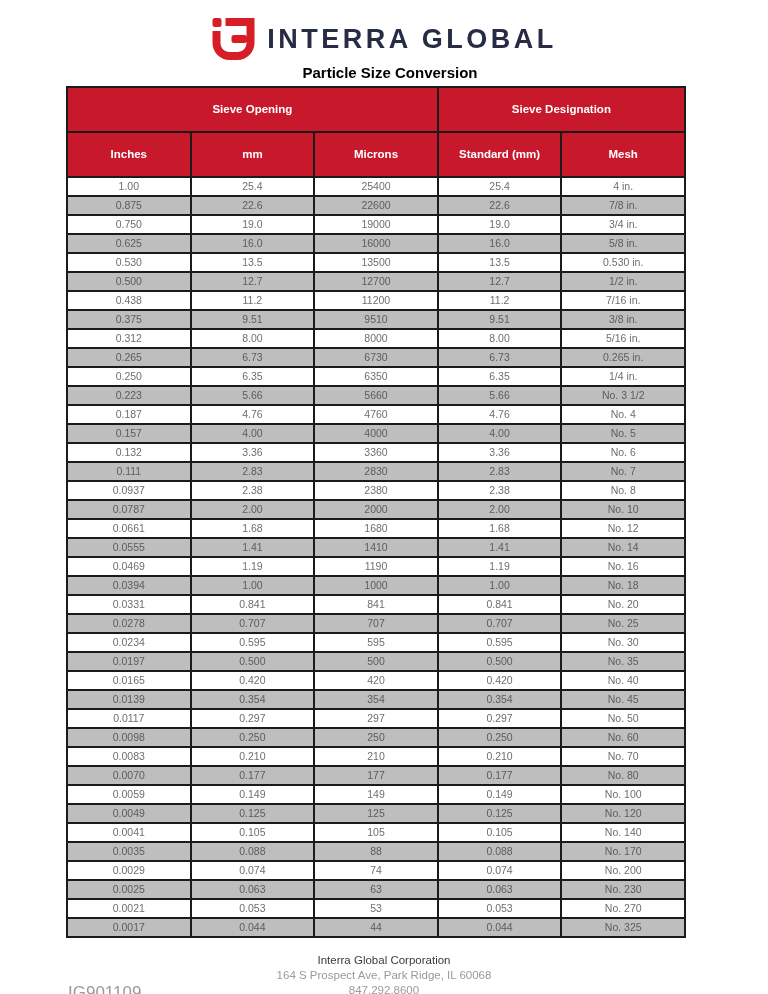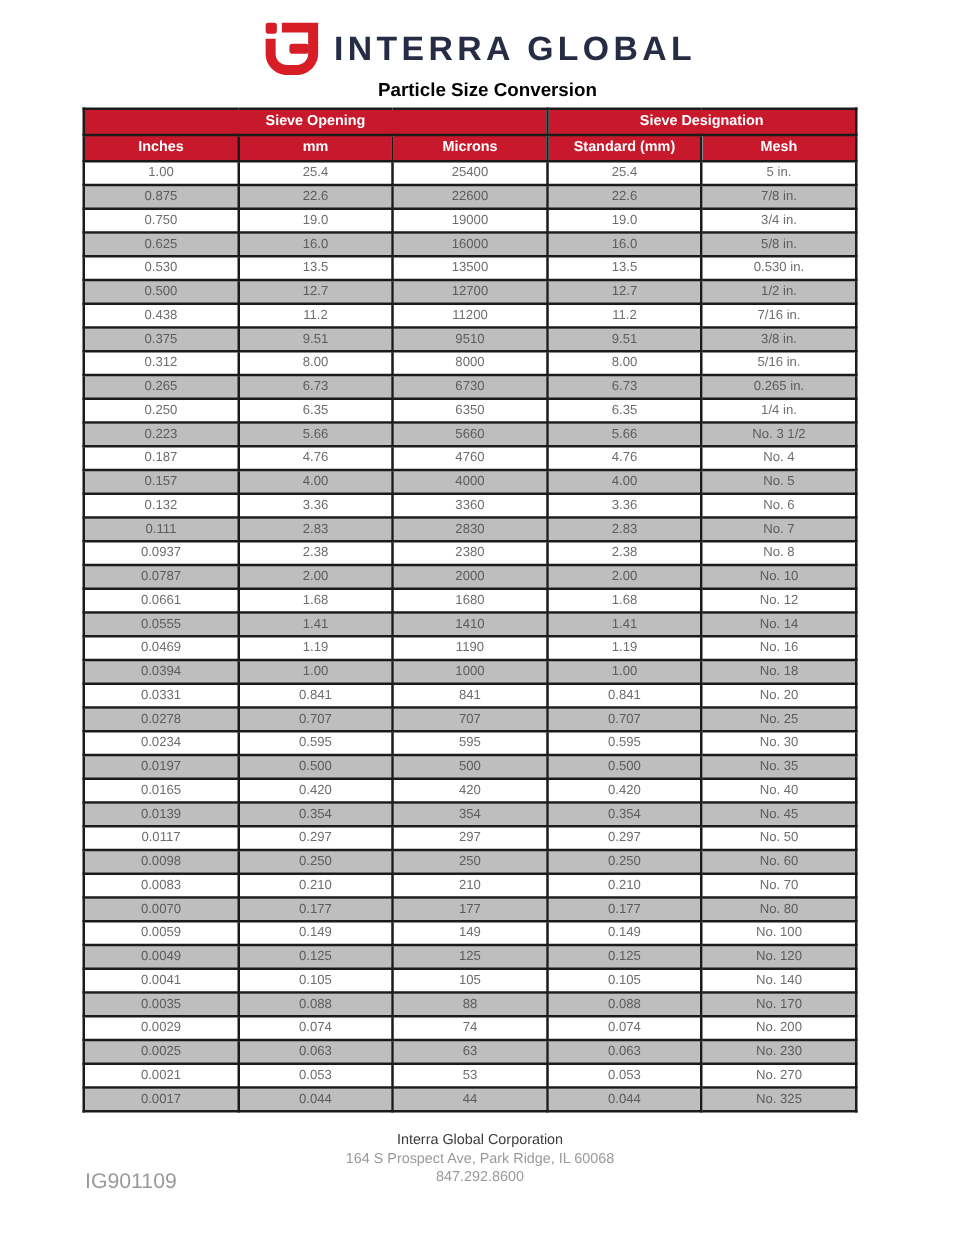--- a/index.html
+++ b/index.html
@@ -32,21 +32,21 @@
     border: 2px solid #1b1b1b;
   }
   table.conv th, table.conv td {
     border: 2px solid #1b1b1b;
     text-align: center;
     overflow: hidden; white-space: nowrap;
   }
   table.conv thead th {
     background: #c8182c; color: #ffffff;
     font-weight: 700; font-size: 11.5px; line-height: 13px;
-    padding: 3px 0;
+    padding: 15px 0;
     margin-left: 24px;
   }
   table.conv tbody td {
     font-size: 10.5px; line-height: 13px; padding: 2px 0;
     color: #6e6e6e; background: #ffffff;
   }
   table.conv tbody tr:nth-child(even) td {
     background: #bebebe; color: #5c5c5c;
   }
   .page-footer {
@@ -92,21 +92,21 @@
         <th>Standard (mm)</th>
         <th>Mesh</th>
       </tr>
     </thead>
     <tbody>
         <tr>
           <td>1.00</td>
           <td>25.4</td>
           <td>25400</td>
           <td>25.4</td>
-          <td>5 in.</td>
+          <td>4 in.</td>
         </tr>
         <tr>
           <td>0.875</td>
           <td>22.6</td>
           <td>22600</td>
           <td>22.6</td>
           <td>7/8 in.</td>
         </tr>
         <tr>
           <td>0.750</td>

